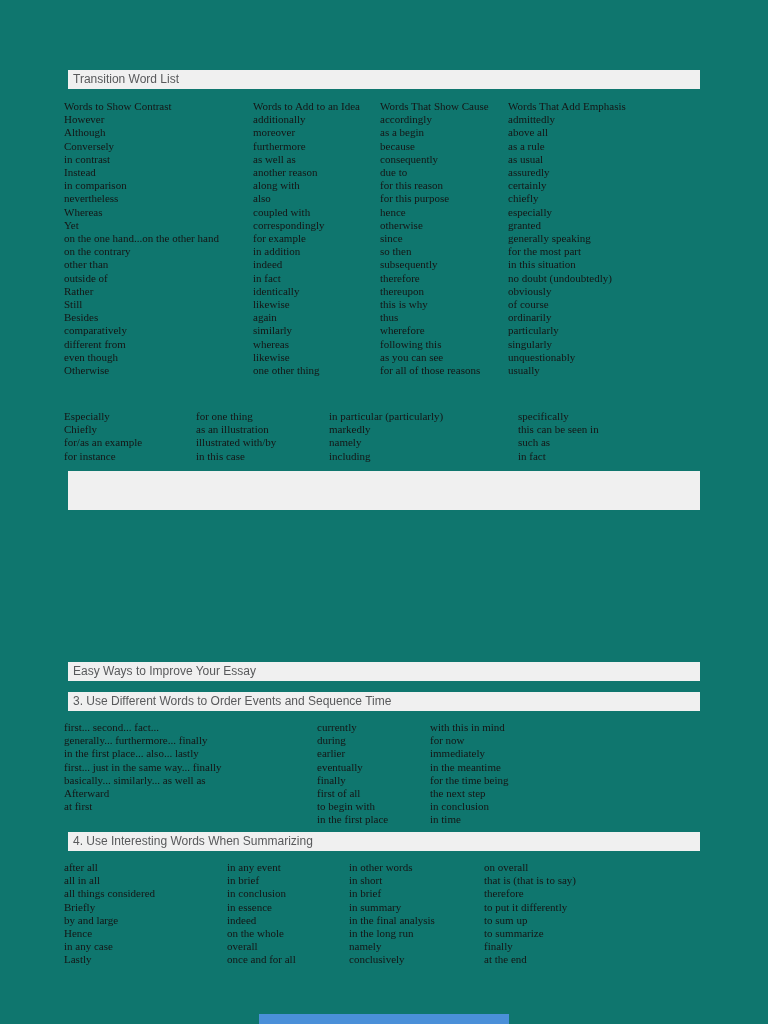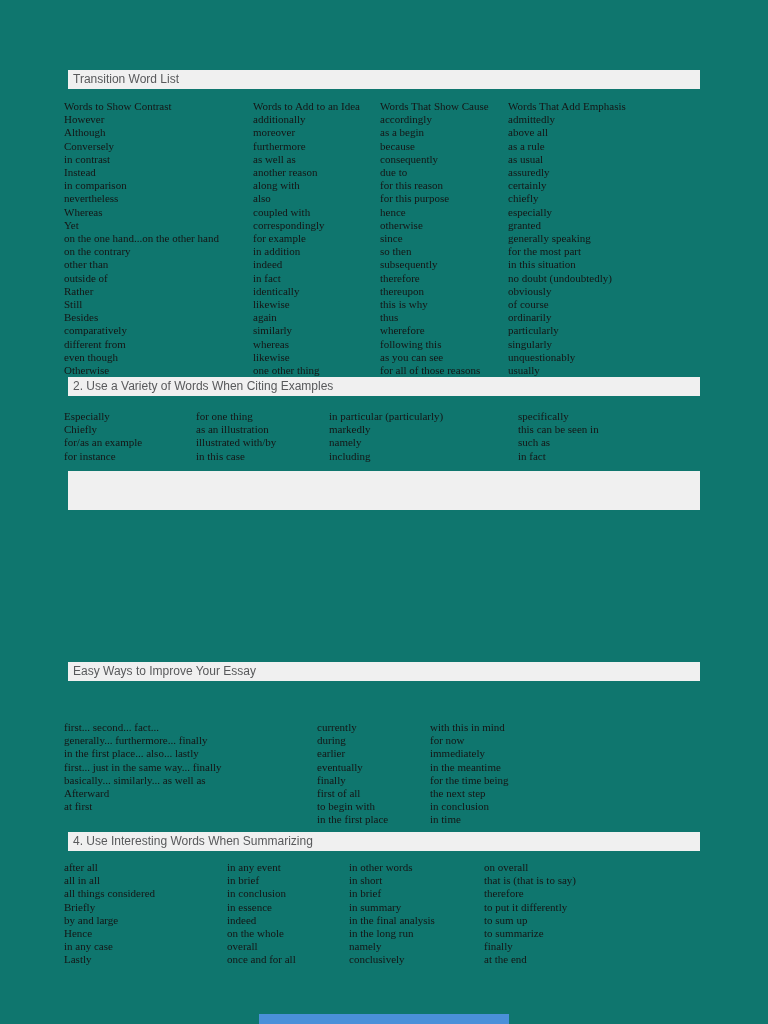--- a/index.html
+++ b/index.html
@@ -160,23 +160,20 @@
         <div class="word-item">obviously</div>
         <div class="word-item">of course</div>
         <div class="word-item">ordinarily</div>
         <div class="word-item">particularly</div>
         <div class="word-item">singularly</div>
         <div class="word-item">unquestionably</div>
         <div class="word-item">usually</div>
       </div>
     </div>
 
-  <div class="bar" style="top:377px">
-    <span>2. Use a Variety of Words When Citing Examples</span>
-  </div>
 
   <div class="cols sec2" style="top:410px">
       <div class="col">
         <div class="word-item">Especially</div>
         <div class="word-item">Chiefly</div>
         <div class="word-item">for/as an example</div>
         <div class="word-item">for instance</div>
       </div>
       <div class="col">
         <div class="word-item">for one thing</div>
@@ -197,20 +194,23 @@
         <div class="word-item">in fact</div>
       </div>
     </div>
 
   <div class="grayblock"></div>
 
   <div class="bar" style="top:662px">
     <span>Easy Ways to Improve Your Essay</span>
   </div>
 
+  <div class="bar" style="top:692px">
+    <span>3. Use Different Words to Order Events and Sequence Time</span>
+  </div>
 
   <div class="cols sec3" style="top:721px">
       <div class="col">
         <div class="word-item">first... second... fact...</div>
         <div class="word-item">generally... furthermore... finally</div>
         <div class="word-item">in the first place... also... lastly</div>
         <div class="word-item">first... just in the same way... finally</div>
         <div class="word-item">basically... similarly... as well as</div>
         <div class="word-item">Afterward</div>
         <div class="word-item">at first</div>

